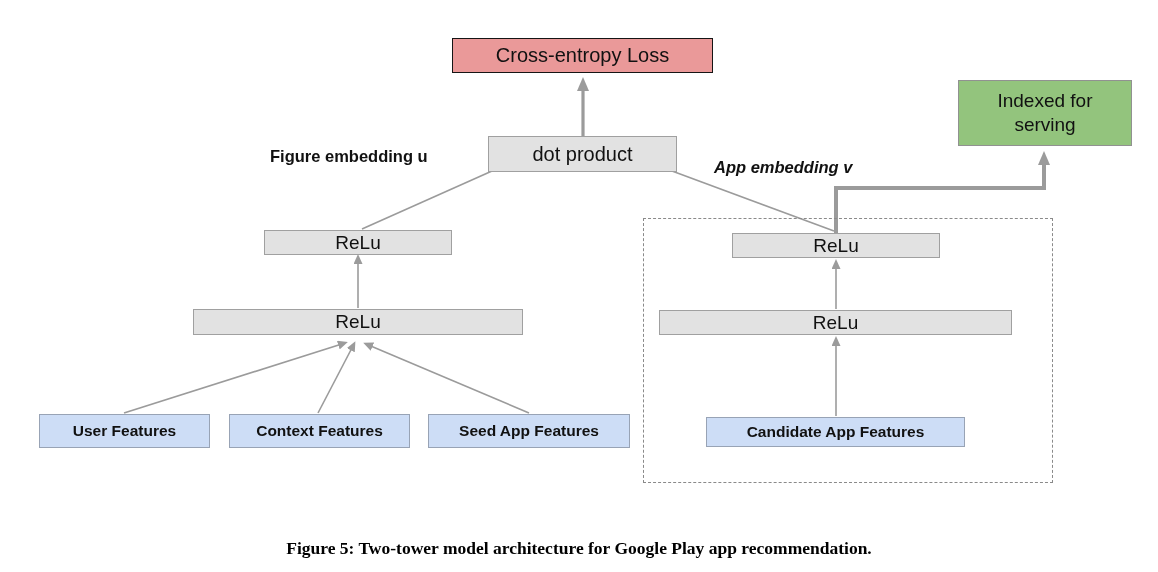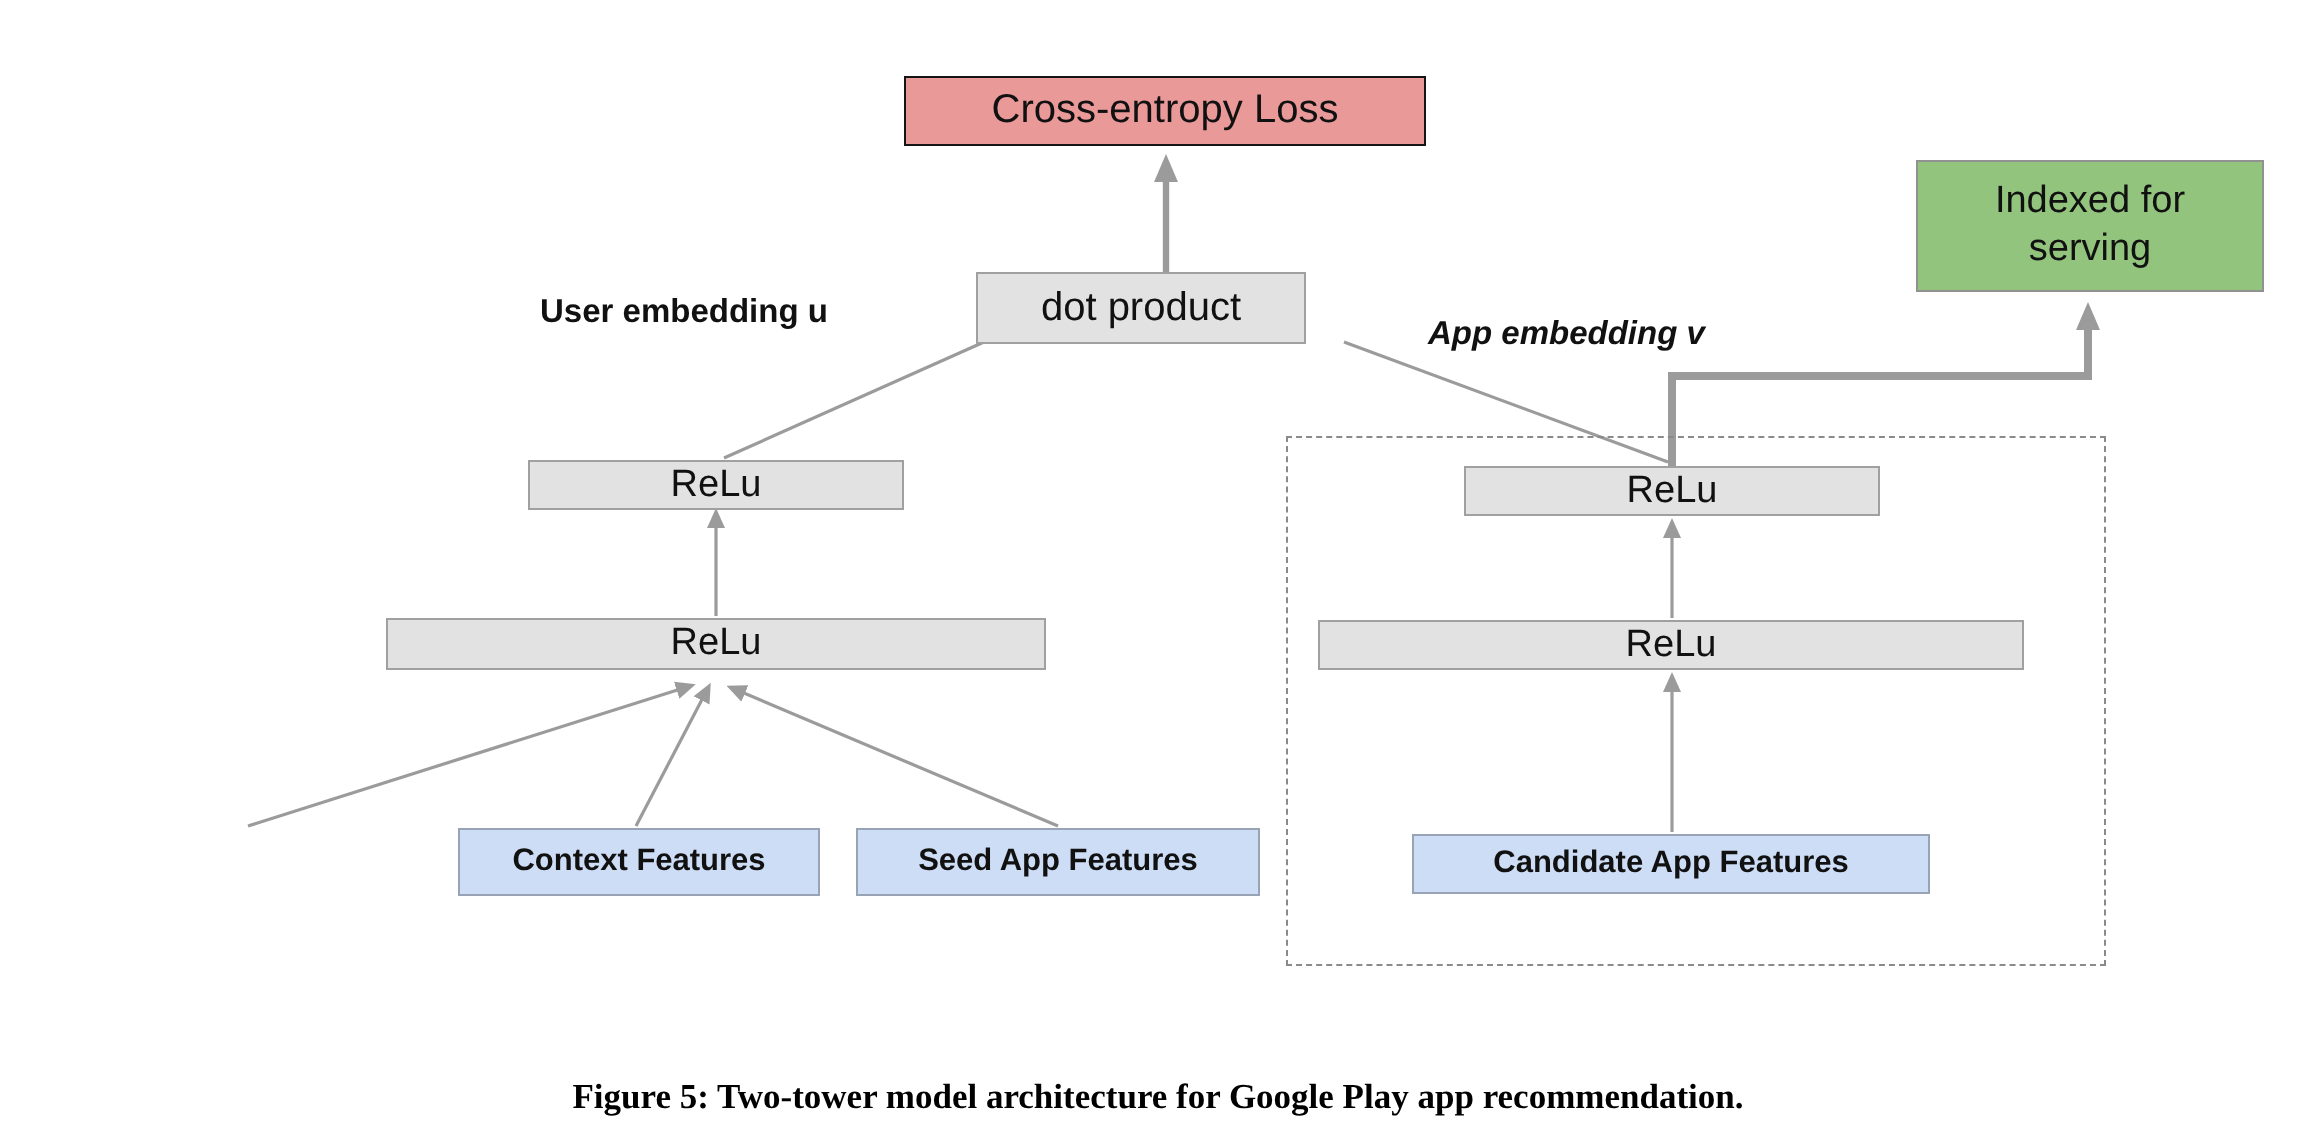--- a/index.html
+++ b/index.html
@@ -50,21 +50,21 @@
     box-sizing: border-box;
     color: #111111;
   }
   .node-loss {
     left: 452px; top: 38px; width: 261px; height: 35px;
     background: var(--loss-fill, #ea9999);
     border: 1.6px solid var(--loss-border, #151515);
     font-size: 20px;
   }
   .node-dot {
-    left: 488px; top: 136px; width: 165px; height: 36px;
+    left: 488px; top: 136px; width: 189px; height: 36px;
     background: var(--relu-fill, #e2e2e2);
     border: 1px solid var(--relu-border, #a0a0a0);
     font-size: 20px;
   }
   .node-indexed {
     left: 958px; top: 80px; width: 174px; height: 66px;
     background: var(--indexed-fill, #93c47d);
     border: 1px solid var(--indexed-border, #919191);
     font-size: 19px;
     line-height: 1.25;
@@ -150,28 +150,29 @@
   </svg>
 
   <div class="dashed-box"></div>
 
   <div class="node node-loss">Cross-entropy Loss</div>
 
   <div class="node node-dot">dot product</div>
 
   <div class="node node-indexed">Indexed for serving</div>
 
-  <div class="embed-label label-query">User embedding u</div>
+  <div class="embed-label label-query">Figure embedding u</div>
   <div class="embed-label label-app">App embedding v</div>
 
   <div class="node node-relu relu-q-top">ReLu</div>
   <div class="node node-relu relu-q-bottom">ReLu</div>
 
   <div class="node node-relu relu-a-top">ReLu</div>
   <div class="node node-relu relu-a-bottom">ReLu</div>
 
+  <div class="node node-feature feat-user">User Features</div>
   <div class="node node-feature feat-context">Context Features</div>
   <div class="node node-feature feat-seed">Seed App Features</div>
   <div class="node node-feature feat-candidate">Candidate App Features</div>
 
   <div class="caption">Figure 5: Two-tower model architecture for Google Play app recommendation.</div>
 
 </div>
 
 </body></html>

